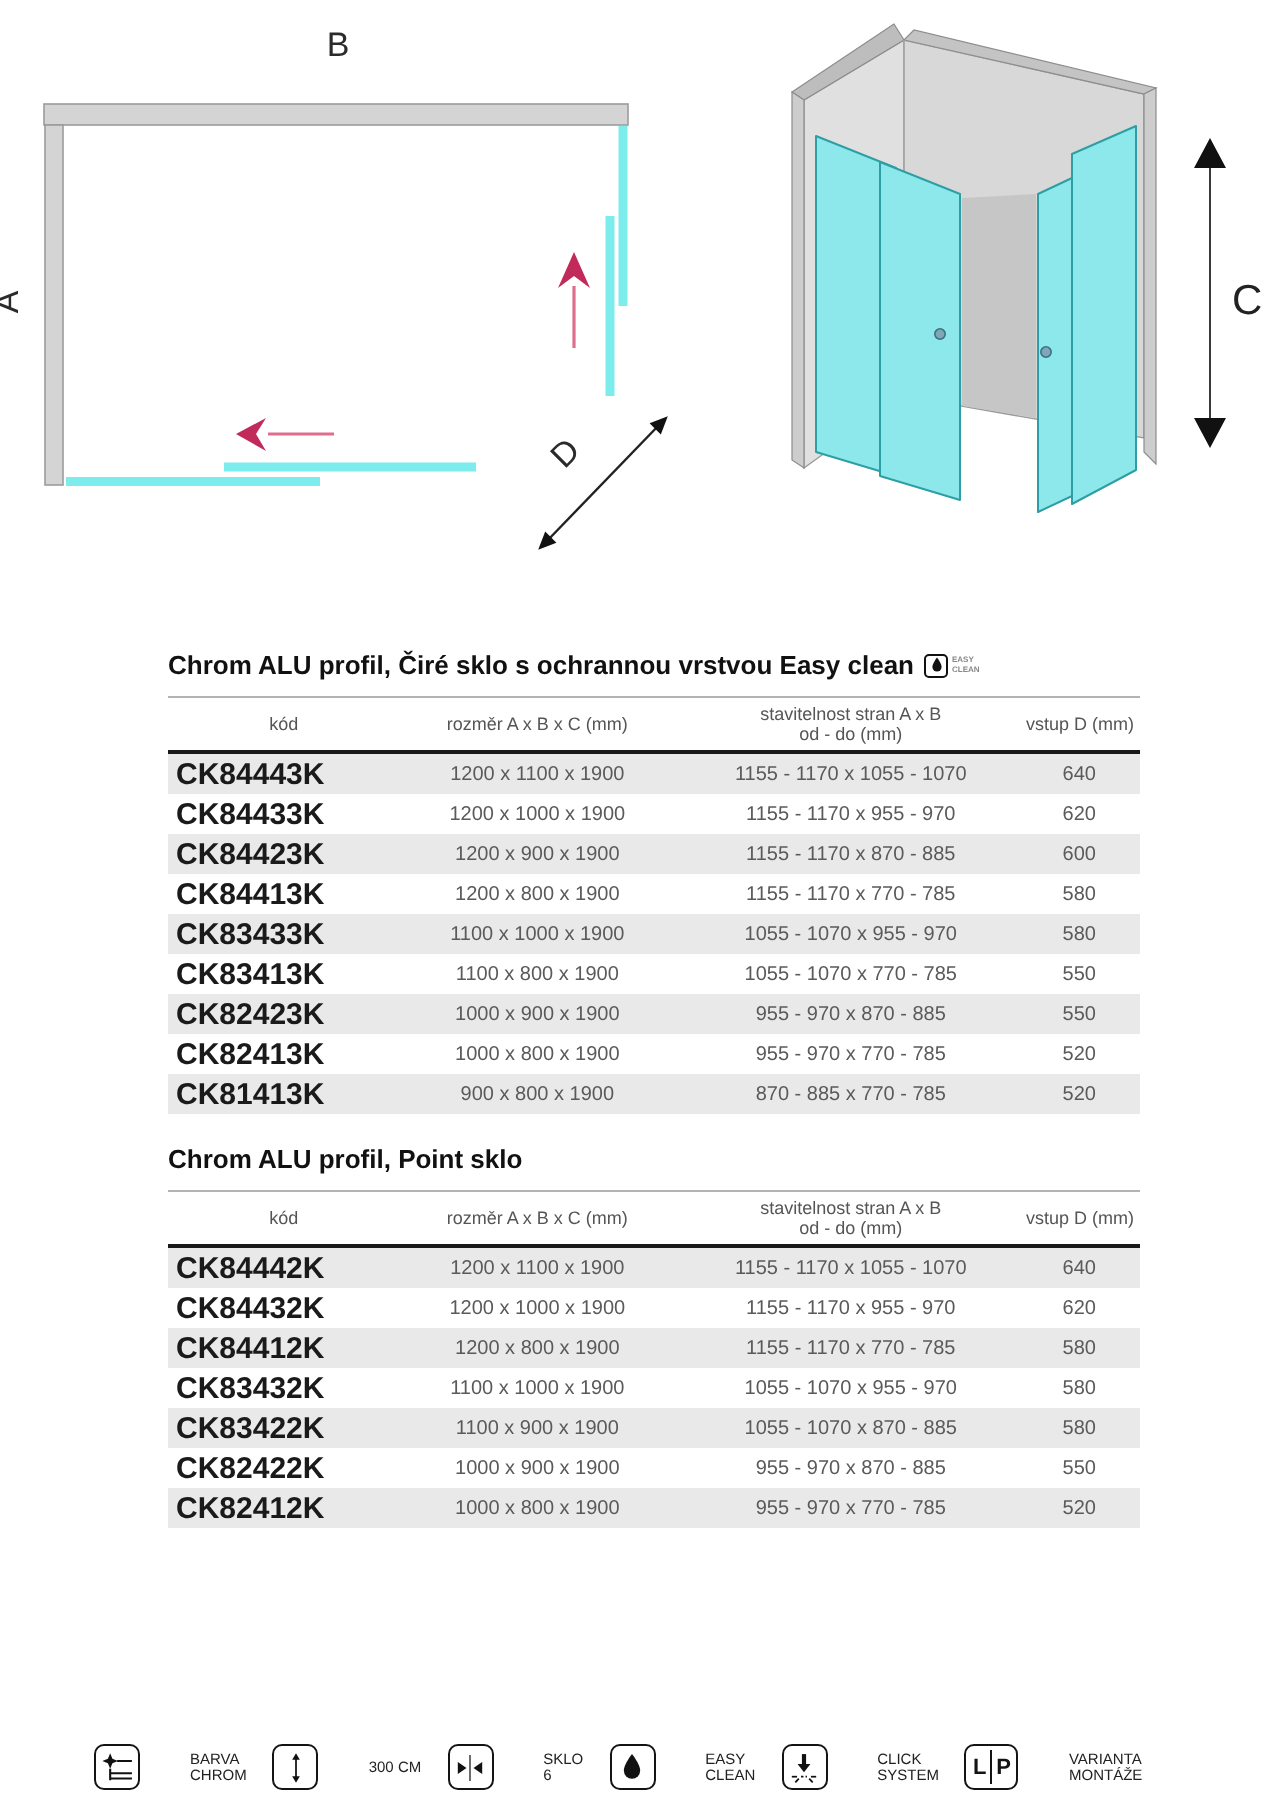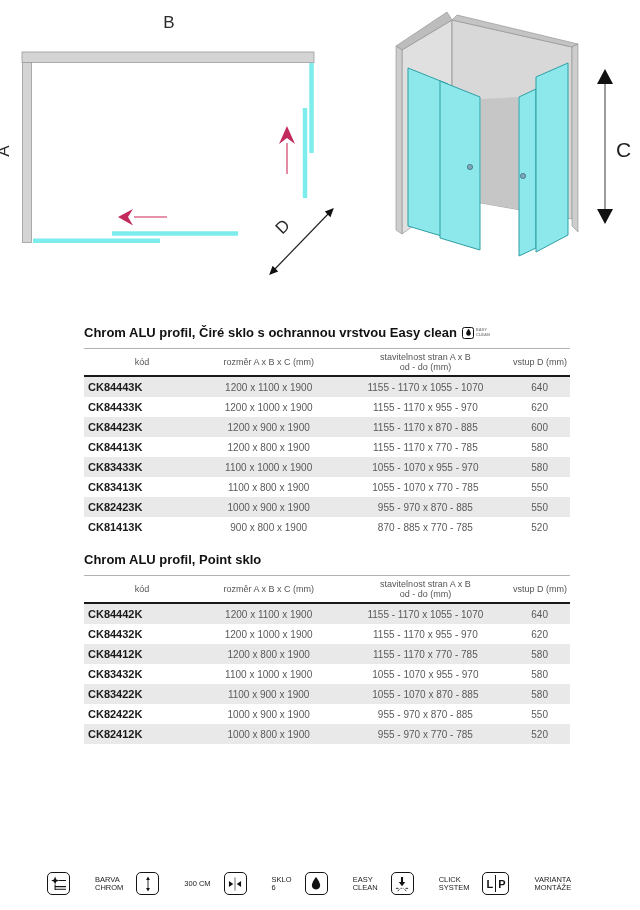--- a/index.html
+++ b/index.html
@@ -18,21 +18,21 @@
              display:inline-flex;align-items:center;justify-content:center;}
   .badge-text{font-size:4px;line-height:4.5px;color:#888;font-weight:700;}
   .badge-text span{display:block;}
   table.spec{width:100%;border-collapse:collapse;border-top:1px solid #b3b3b3;table-layout:fixed;}
   .spec th{font-weight:400;font-size:9px;color:#555;padding:4px 0 3px 0;line-height:9.5px;
            border-bottom:2px solid #191919;vertical-align:middle;text-align:center;}
   .spec th.h-code{text-align:center;padding-left:4px;}
   .spec th.h-entry{text-align:right;padding-right:3px;}
   .spec th span{display:block;}
   .spec td{font-size:10px;color:#5a5a5a;height:20px;text-align:center;padding:0;}
-  .spec td.code{text-align:left;padding-left:4px;font-weight:700;color:#1a1a1a;font-size:11px;}
+  .spec td.code{text-align:left;padding-left:4px;font-weight:700;color:#1a1a1a;font-size:15px;}
   .spec tbody tr:nth-child(odd) td{background:#e9e9e9;}
   .section2{margin-top:15px;}
   
   .features{position:absolute;left:47px;top:872px;display:flex;align-items:center;gap:13px;}
   .fitem{display:flex;align-items:center;gap:4px;}
   .fbox{width:23px;height:23px;border:1.6px solid #141414;border-radius:5px;box-sizing:border-box;
         display:flex;align-items:center;justify-content:center;flex:none;}
   .fbox.wide{width:27px;}
   .flabel{font-size:7.5px;line-height:8px;color:#222;}
   .flabel span{display:block;margin-left:21px;}
@@ -176,20 +176,26 @@
               <td class="adjust">1055 - 1070 x 770 - 785</td>
               <td class="entry">550</td>
             </tr>
             <tr>
               <td class="code">CK82423K</td>
               <td class="size">1000 x 900 x 1900</td>
               <td class="adjust">955 - 970 x 870 - 885</td>
               <td class="entry">550</td>
             </tr>
             <tr>
+              <td class="code">CK82413K</td>
+              <td class="size">1000 x 800 x 1900</td>
+              <td class="adjust">955 - 970 x 770 - 785</td>
+              <td class="entry">520</td>
+            </tr>
+            <tr>
               <td class="code">CK81413K</td>
               <td class="size">900 x 800 x 1900</td>
               <td class="adjust">870 - 885 x 770 - 785</td>
               <td class="entry">520</td>
             </tr>
           </tbody>
       </table>
     </div>
 
     <div class="section2">

